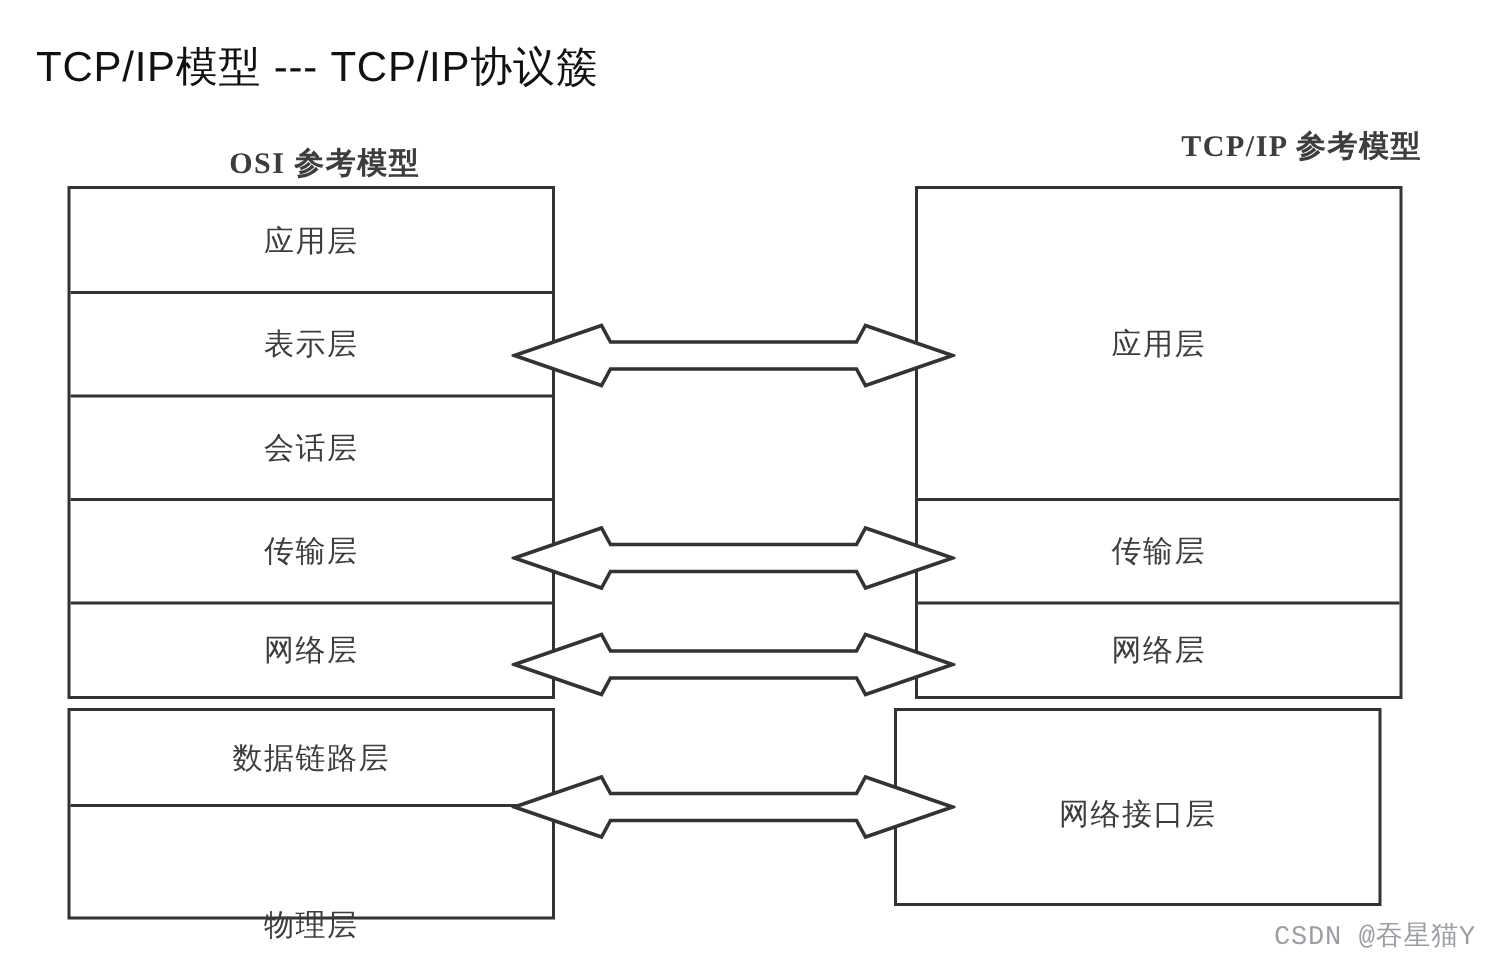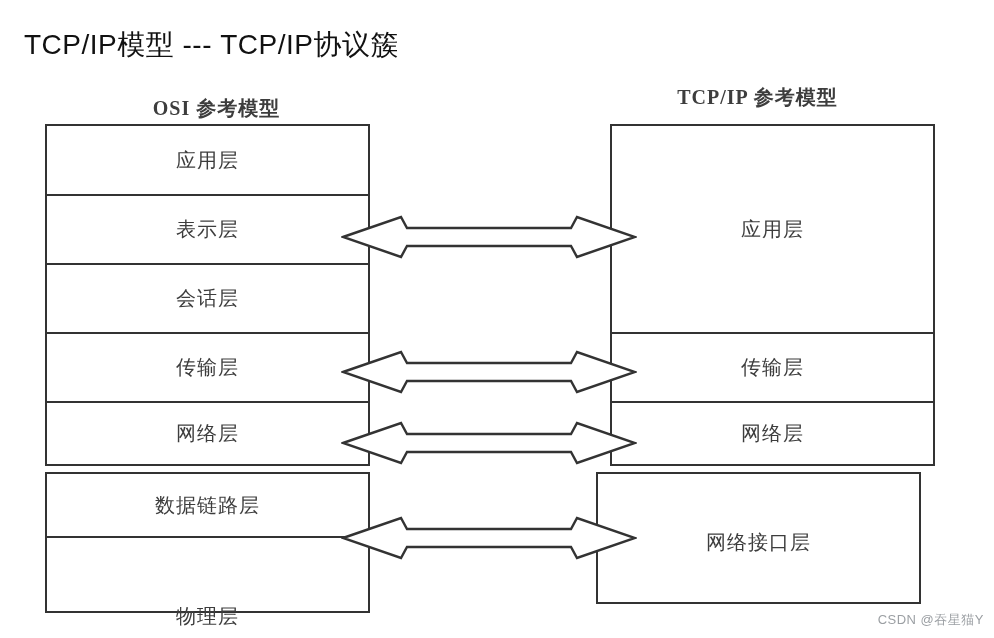--- a/index.html
+++ b/index.html
@@ -34,21 +34,21 @@
     position: absolute;
     width: 325px;
     text-align: center;
     font-size: 20px;
     font-weight: bold;
     color: var(--text, #3d3d3d);
     letter-spacing: 1px;
     transform: translateX(13px);
   }
   .col-header.osi { left: 41px; top: 75px; margin-top: 20px; }
-  .col-header.tcp { left: 582px; top: 84px; }
+  .col-header.tcp { left: 610px; top: 84px; text-align: right; }
 
   .stack {
     position: absolute;
     width: 325px;
     border: 2px solid var(--line, #333);
     background: #fff;
   }
   .stack.left-top  { left: 45px;  top: 124px; height: 342px; }
   .stack.left-bot  { left: 45px;  top: 472px; height: 141px; }
   .stack.right-top { left: 610px; top: 124px; height: 342px; }
@@ -88,22 +88,22 @@
   .arrow svg { display: block; width: 100%; height: 100%; }
   .arrow.a1 { top: 214px; }
   .arrow.a2 { top: 349px; }
   .arrow.a3 { top: 420px; }
   .arrow.a4 { top: 515px; }
 
   .watermark {
     position: absolute;
     right: 10px;
     top: 611px;
-    font-family: Liberation Sans, sans-serif;
-    font-size: 13px;
+    font-family: Liberation Mono, monospace;
+    font-size: 18px;
     color: var(--watermark, #9b9fa3);
     letter-spacing: 0.5px;
   }
 </style>
 </head>
 <body>
 
 <div class="stage">
 
   <div class="page-title">TCP/IP模型 --- TCP/IP协议簇</div>

